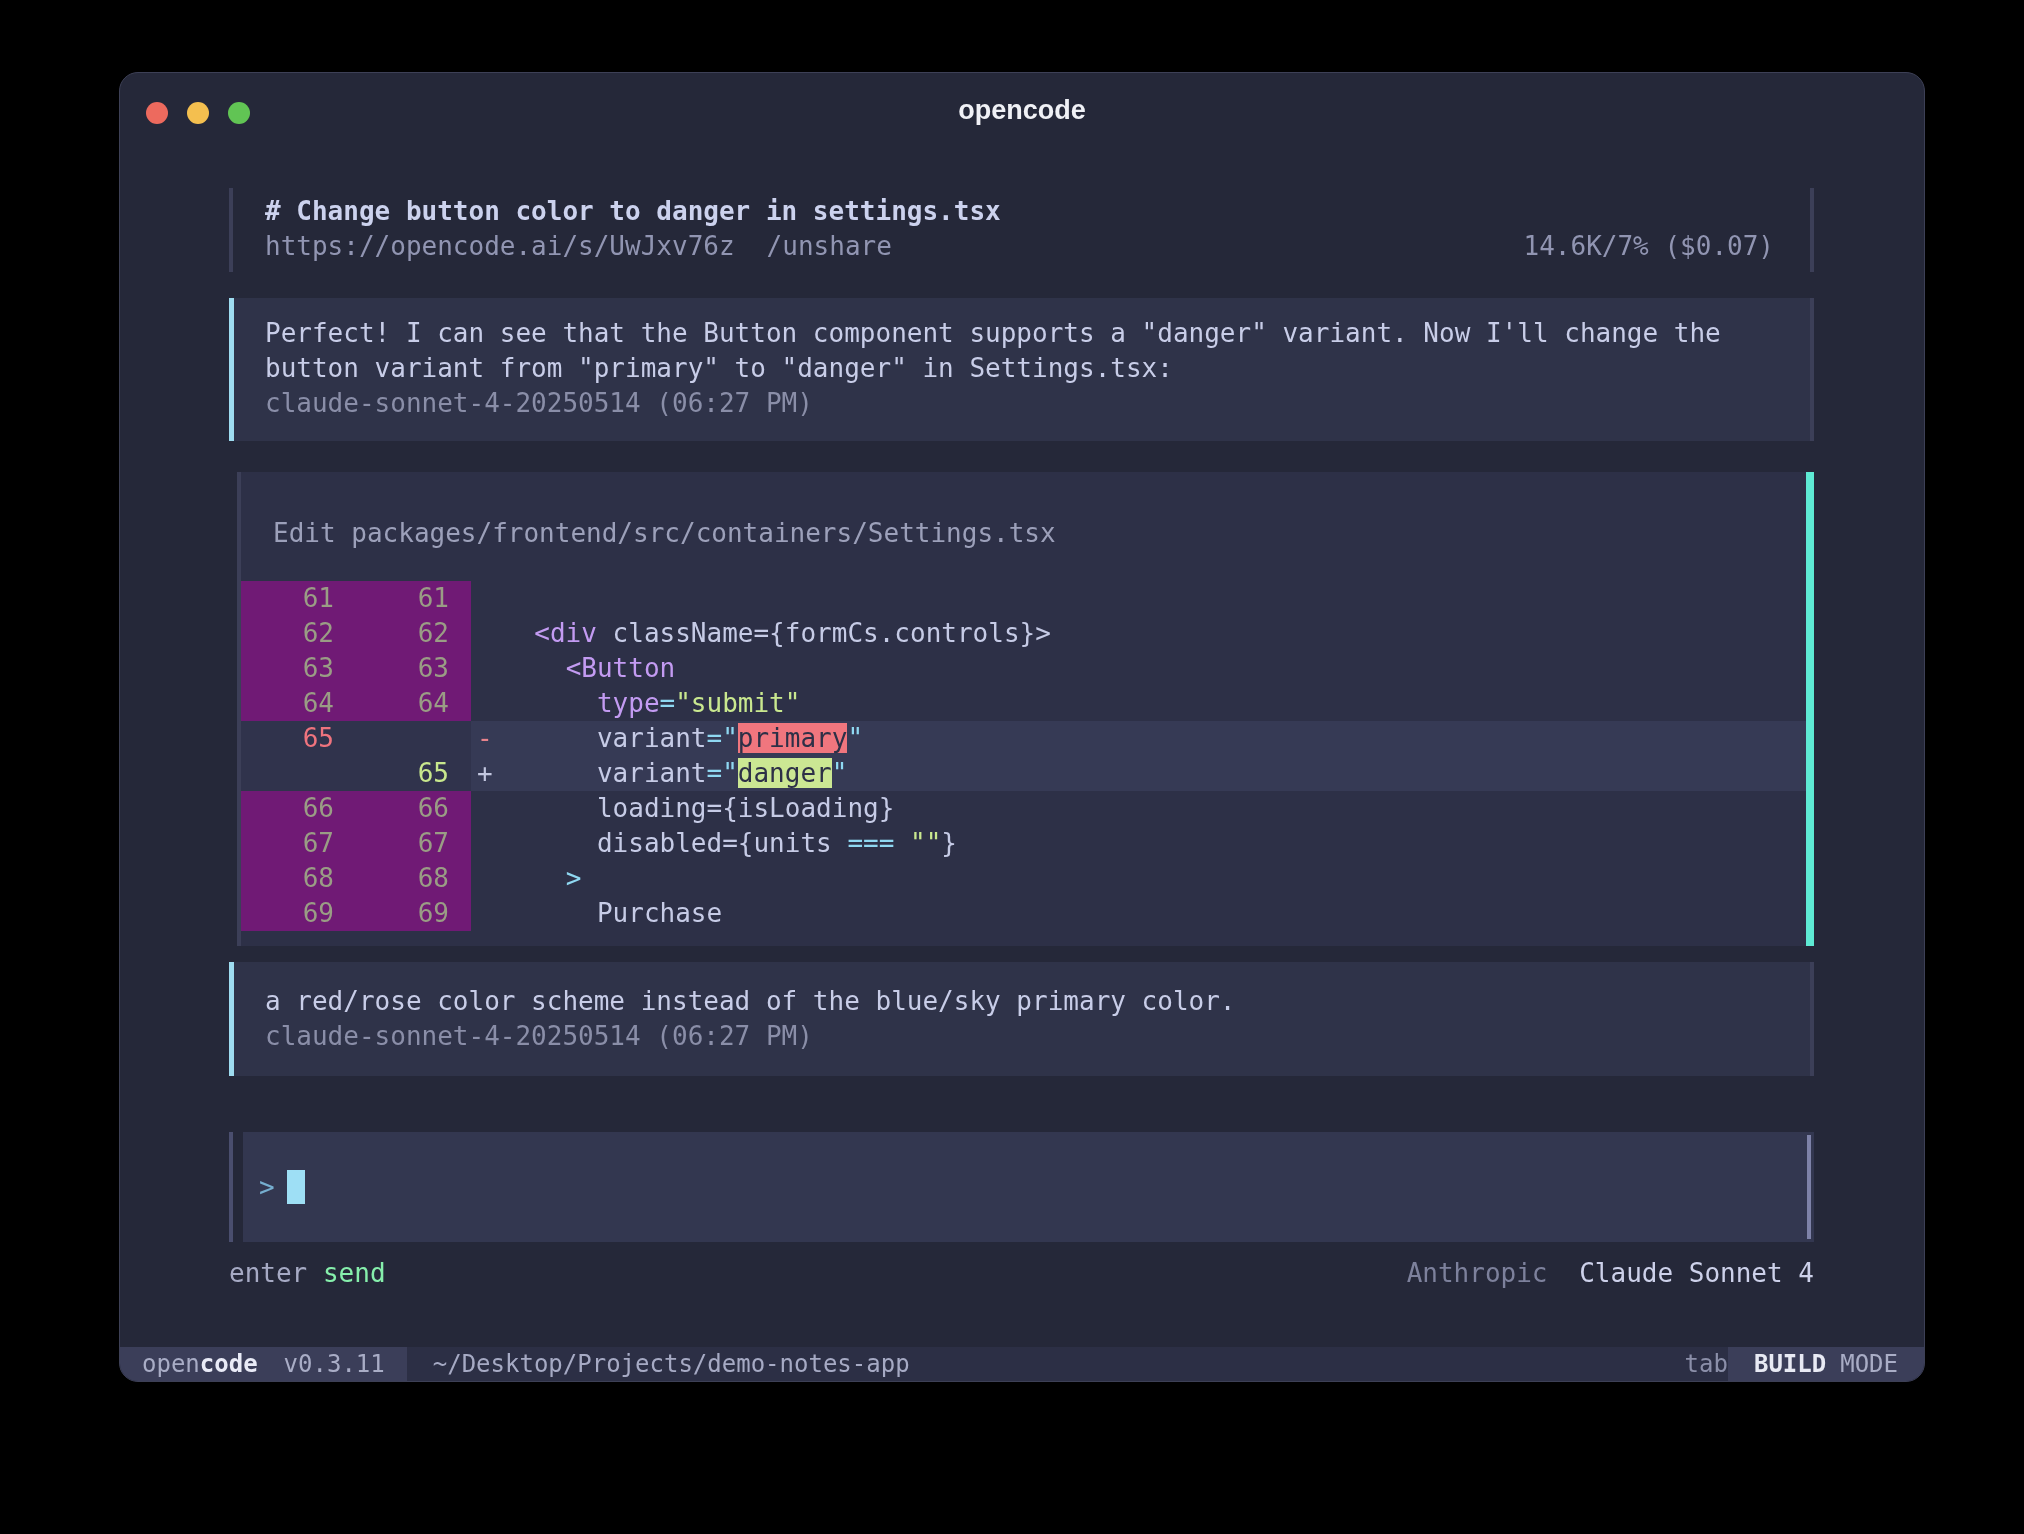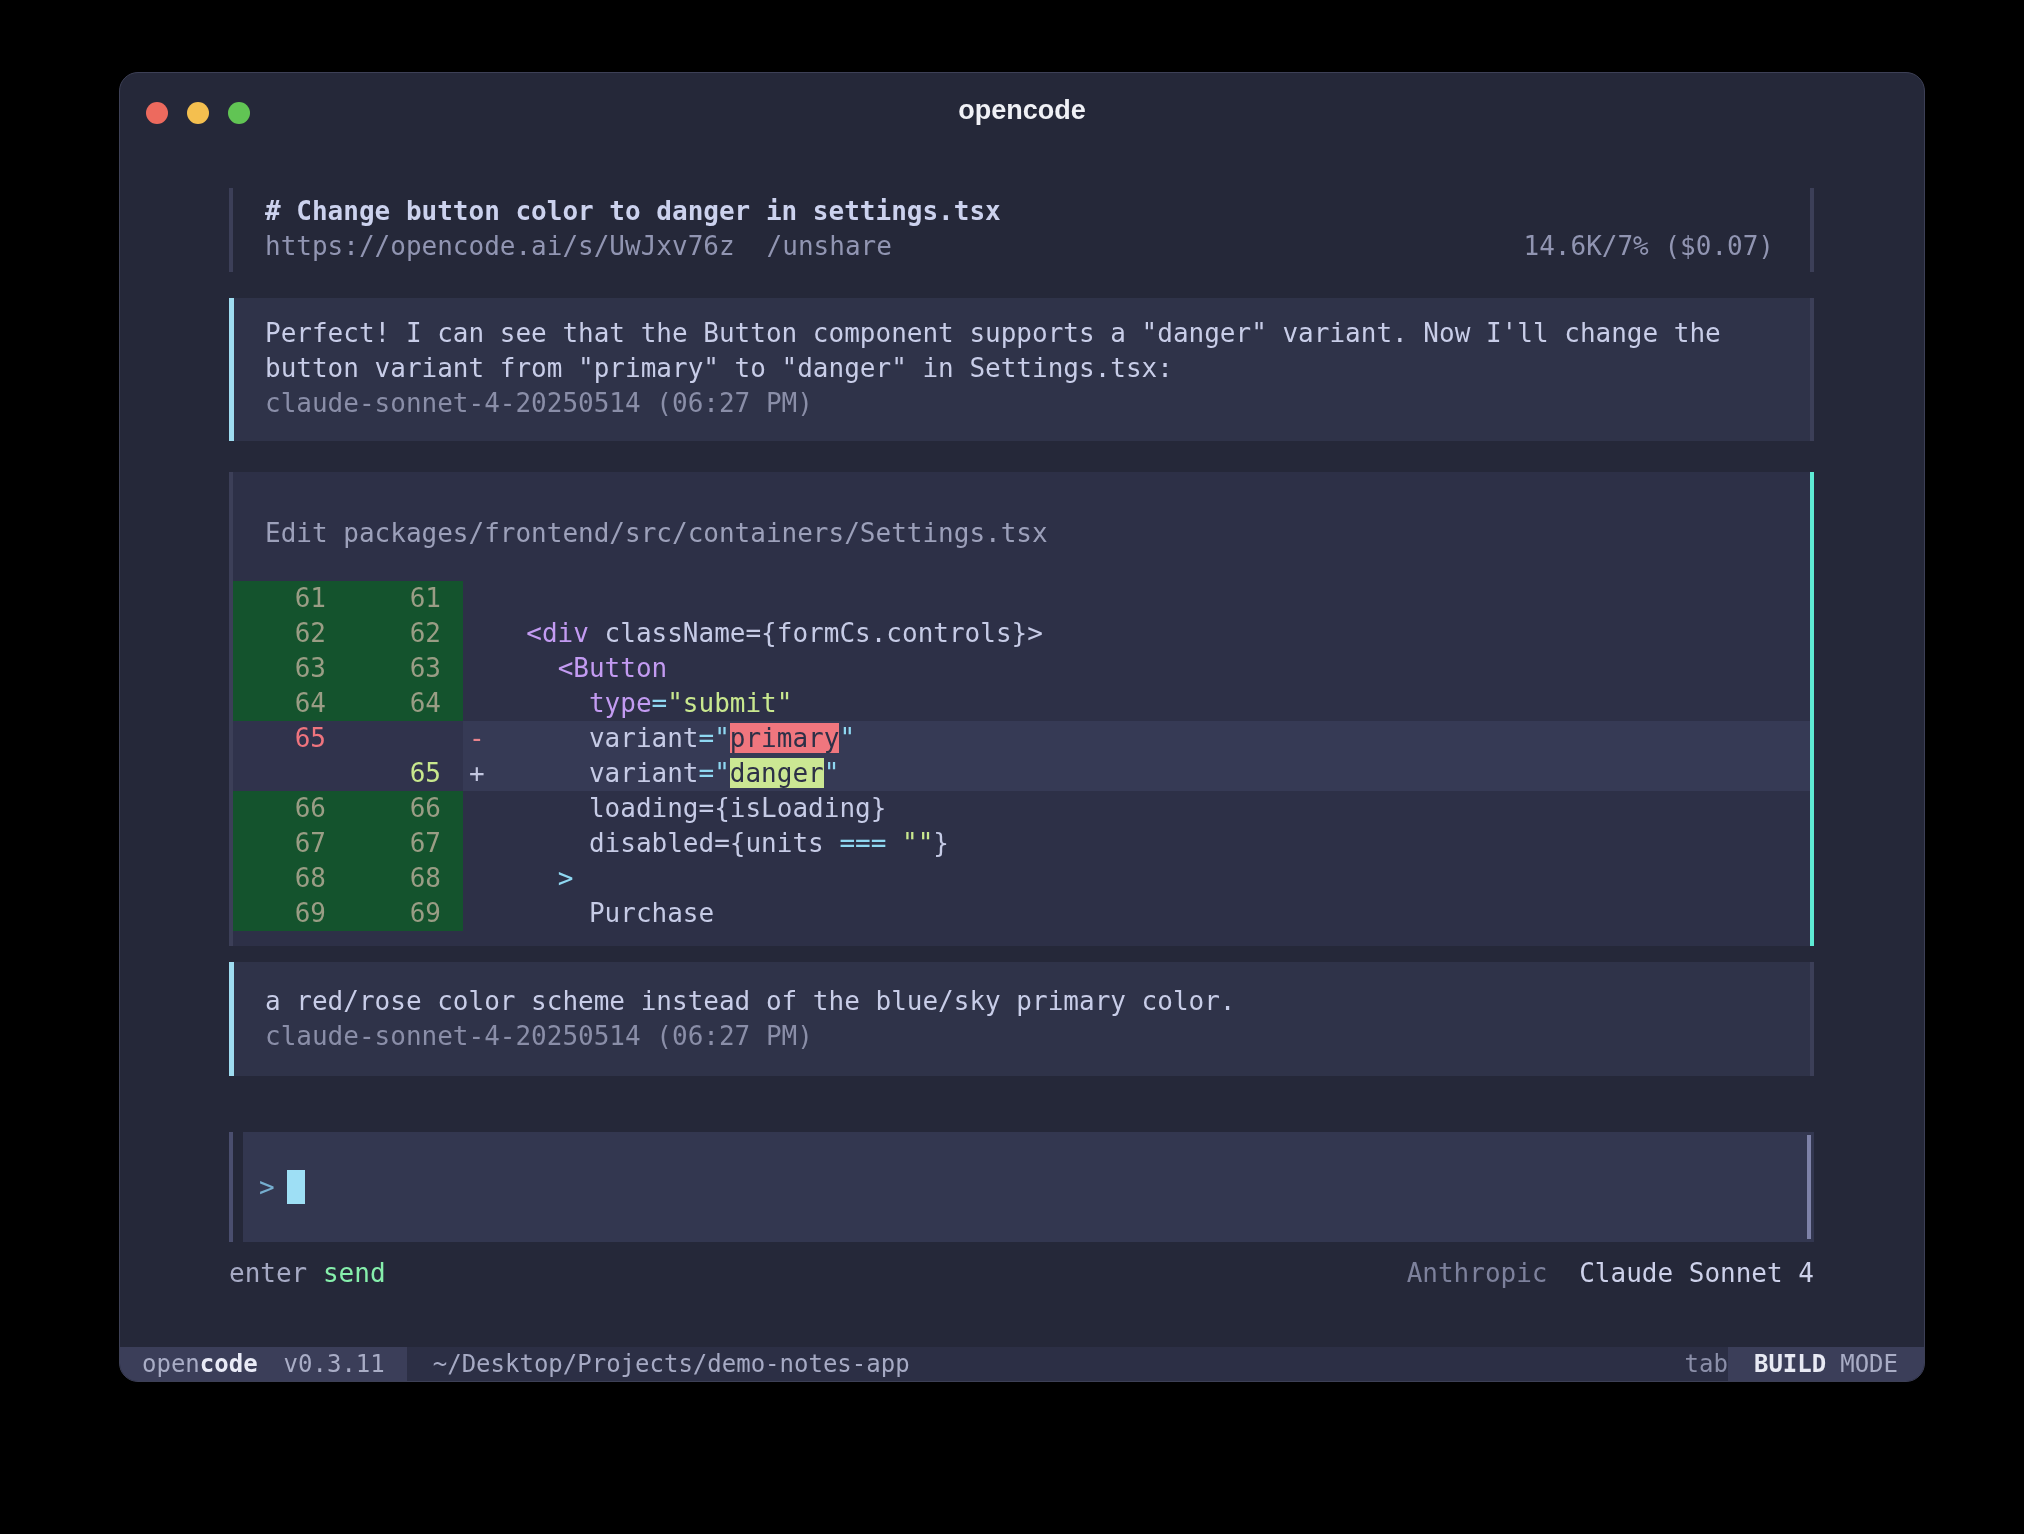--- a/index.html
+++ b/index.html
@@ -47,27 +47,28 @@
     border-left:5px solid #9edcf0; border-right:4px solid #3c3f58;
     padding:18px 0 20px 31px;
   }
   .msg.second { margin-top:16px; padding:22px 0 22px 31px; }
   .msg-line { font-size:26px; line-height:35px; color:#c8cde8; white-space:pre; }
   .msg-meta { font-size:26px; line-height:35px; color:#8a8ea8; white-space:pre; }
 
   
   .edit-block {
     position:relative; margin-top:31px; background:#2d3047;
-    border-left:4px solid #3c3f58; border-right:4px solid #5eead4;
+    border-left:4px solid #3c3f58; border-right:8px solid #5eead4;
     padding:44px 0 15px 0;
+    margin-left:8px;
   }
   .edit-title { margin-left:32px; font-size:26px; line-height:35px; color:#9ca0ba; white-space:pre; }
   .diff { margin-top:30px; font-size:26px; }
   .diff-row { display:flex; height:35px; line-height:35px; white-space:pre; }
-  .dnum { width:115px; text-align:right; padding-right:22px; color:#9a9d85; background:#14532d; flex:none; }
+  .dnum { width:115px; text-align:right; padding-right:22px; color:#9a9d85; background:#701a75; flex:none; }
   .dcode { flex:1; position:relative; color:#c6cbe6; padding-left:32px; }
   .dmark { position:absolute; left:6px; top:0; }
   .diff-row.del .dnum, .diff-row.add .dnum { background:#30334c; }
   .diff-row.del .dcode, .diff-row.add .dcode { background:#363a55; }
   .diff-row.del .dnum.old { color:#ef747e; }
   .diff-row.add .dnum.new { color:#c8e88d; }
   .dmark.del { color:#e8838c; }
   .dmark.add { color:#c3c7e0; }
   .c-fg { color:#c6cbe6; }
   .c-purple { color:#c39bf2; }

